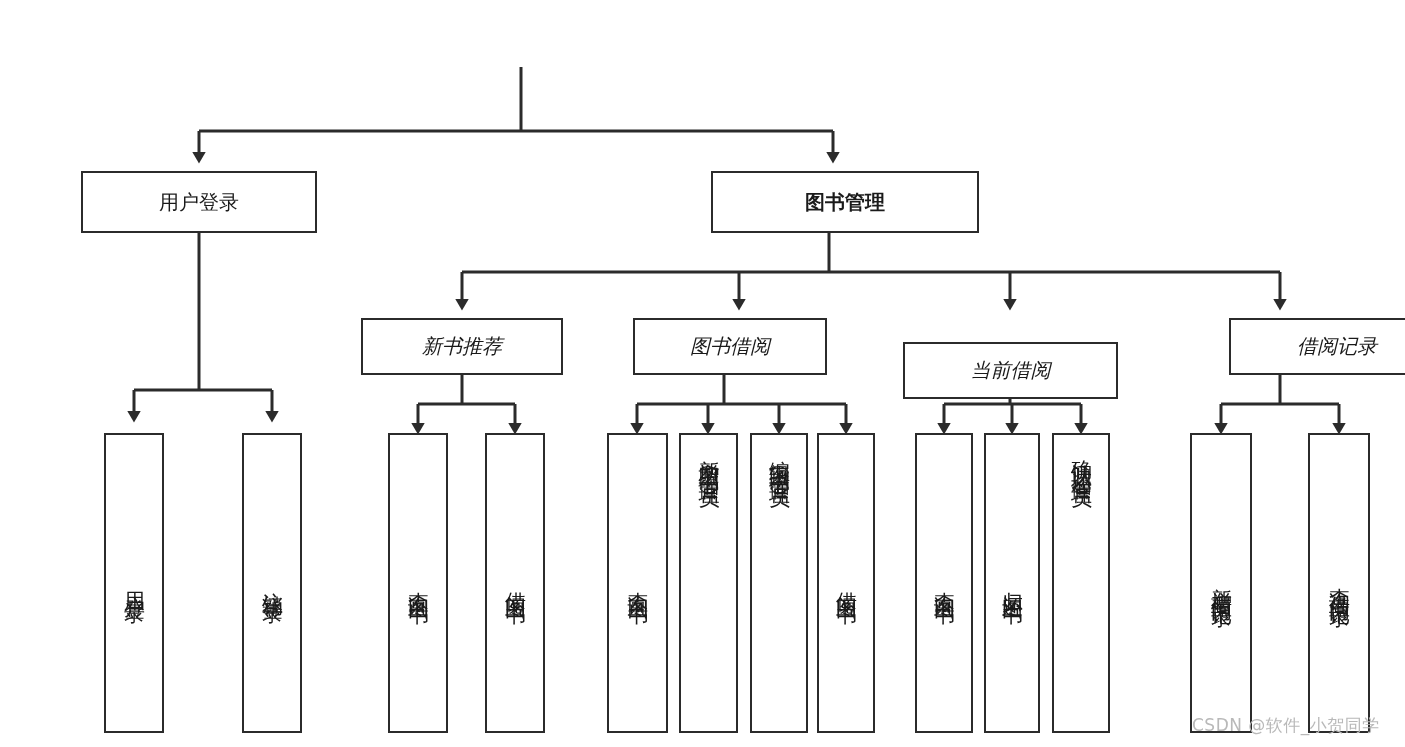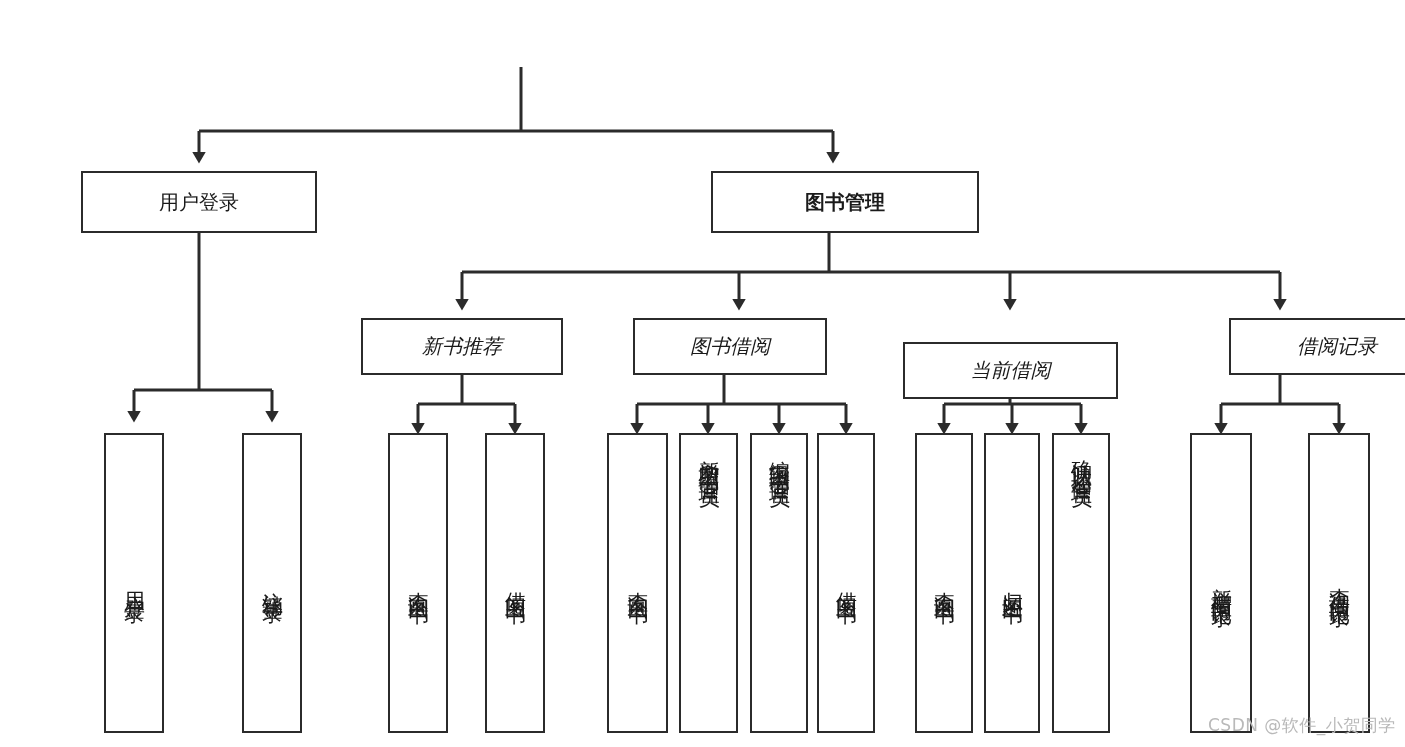--- a/index.html
+++ b/index.html
@@ -64,21 +64,20 @@
     padding-top: 0;
   }
   .watermark {
     position: absolute;
     left: 1192px;
     top: 714px;
     font-size: 17px;
     color: #b9b9b9;
     white-space: nowrap;
     letter-spacing: 0.5px;
-    padding-left: 16px;
   }
 </style>
 </head>
 <body>
 
 <div id="canvas">
 
   <svg class="wires" viewBox="0 0 1405 747" xmlns="http://www.w3.org/2000/svg">
     <defs>
       <marker id="ar" markerWidth="12" markerHeight="14" refX="1.5" refY="7" orient="auto" markerUnits="userSpaceOnUse">

